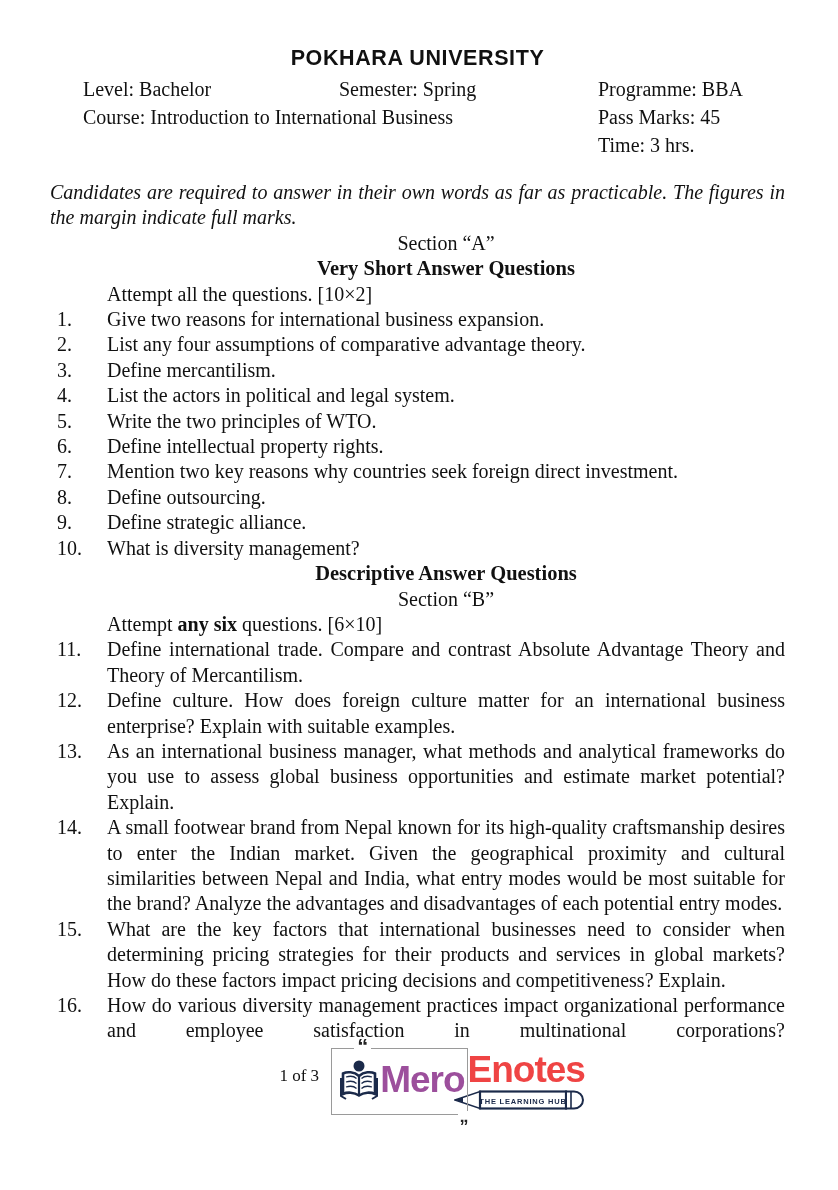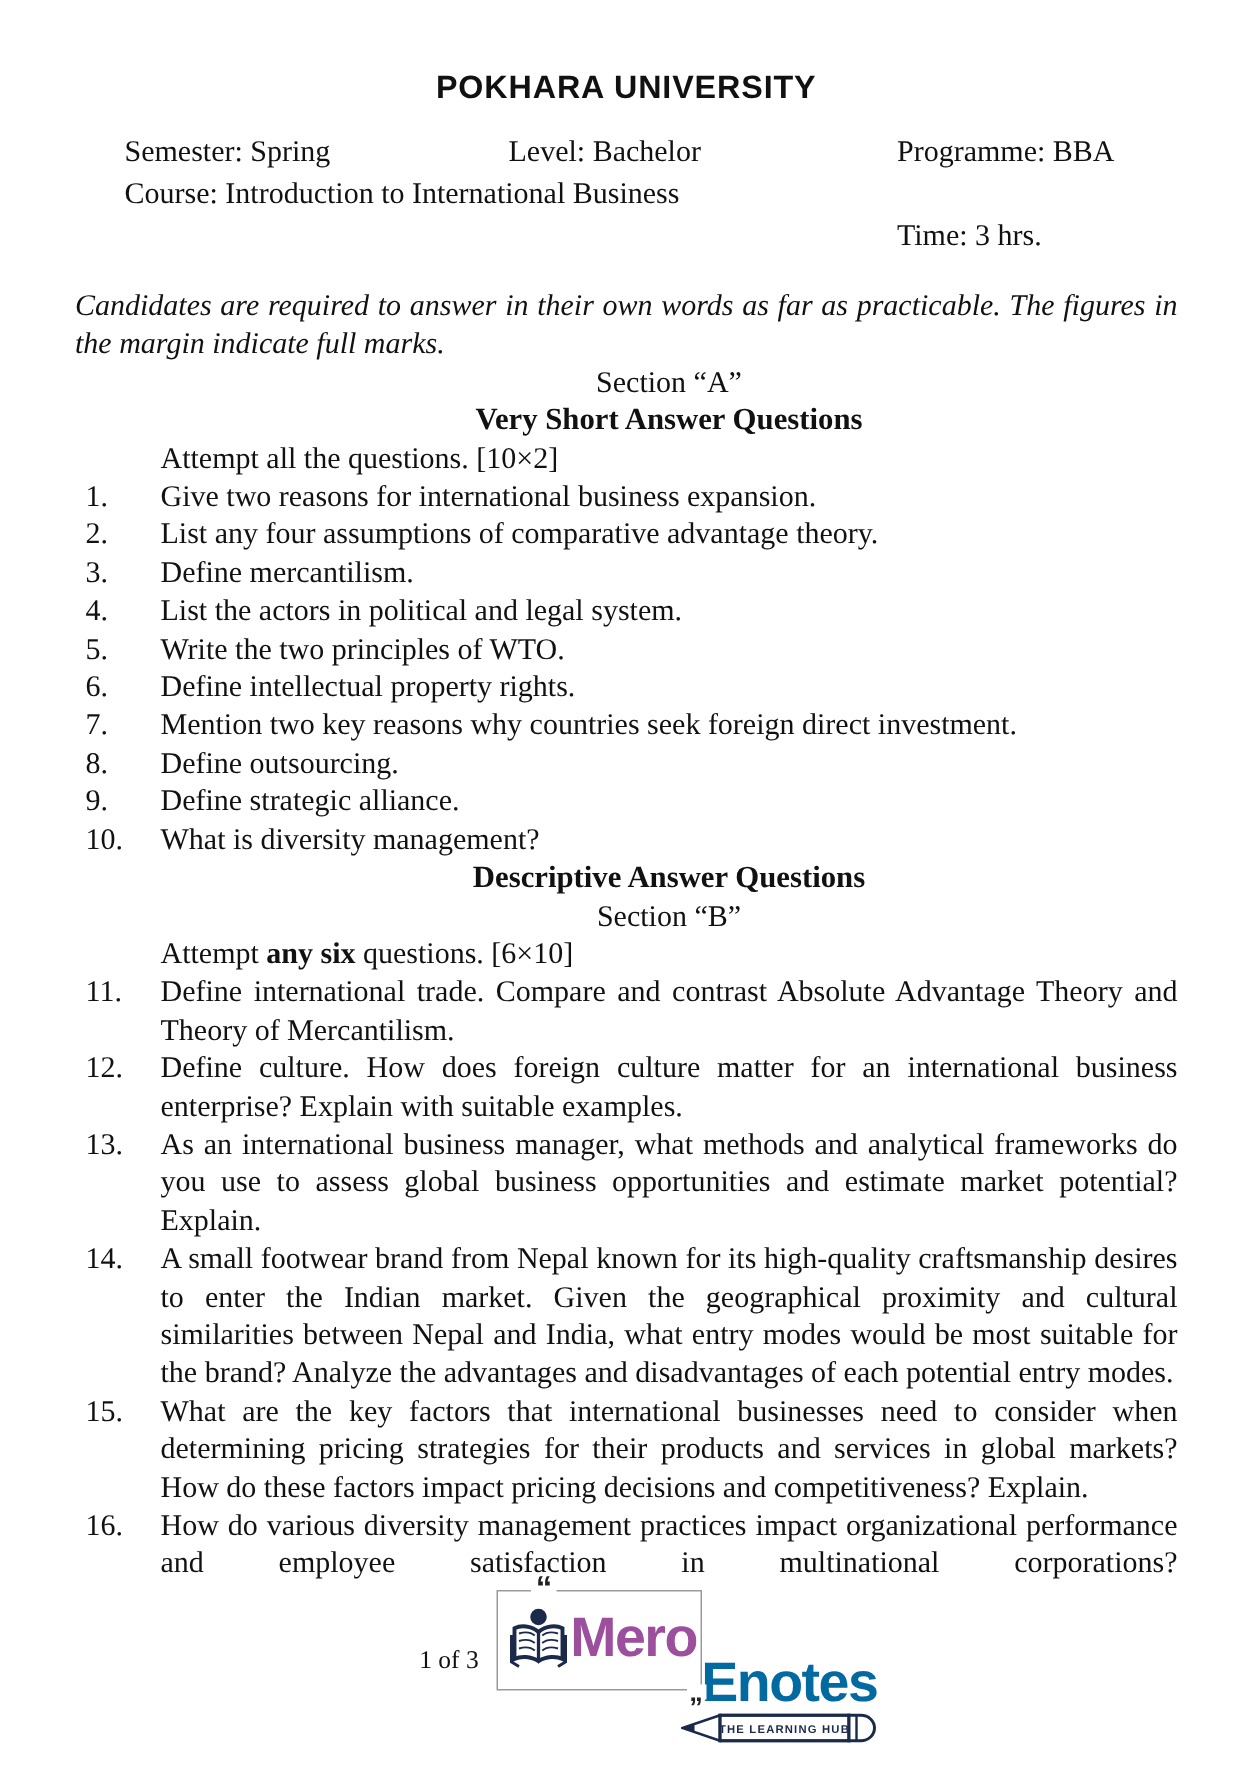--- a/index.html
+++ b/index.html
@@ -15,21 +15,21 @@
     font-size: 20px;
     padding: 46px 53px 0 50px;
     overflow: hidden;
   }
   .title {
     font-family: "Liberation Sans", sans-serif;
     font-weight: bold;
     font-size: 21.5px;
     letter-spacing: 0.6px;
     text-align: center;
-    margin-bottom: 16px;
+    margin-bottom: 4px;
   }
   
   .meta {
     margin-left: 33px;
     display: grid;
     grid-template-columns: 256px 259px 1fr;
     line-height: 28px;
   }
   .meta .span2 { grid-column: 1 / 3; }
   
@@ -107,40 +107,40 @@
     color: var(--brand, #9c4f9c);
     text-align: center;
   }
   .logo-right { display: flex; flex-direction: column; align-items: flex-start; margin-top: 6px; }
   .brand-secondary {
     font-family: "Liberation Sans", sans-serif;
     font-weight: bold;
     font-size: 37px;
     letter-spacing: -1px;
     line-height: 32px;
-    color: #0369a1;
-    margin-top: 40px;
+    color: #ef4444;
   }
   .pencil-banner { margin-top: 2px; margin-left: -14px; }
 </style>
 </head>
 <body>
 
 <div class="page">
 
   <div class="title">POKHARA UNIVERSITY</div>
 
   <div class="meta">
+    <div>Level: Bachelor</div>
     <div>Semester: Spring</div>
-    <div>Level: Bachelor</div>
 
     <div>Programme: BBA</div>
     <div></div>
 
     <div class="span2">Course: Introduction to International Business</div>
+    <div>Pass Marks: 45</div>
 
     <div class="span2"></div>
     <div>Time: 3 hrs.</div>
   </div>
 
   <p class="note">Candidates are required to answer in their own words as far as practicable. The figures in the margin indicate full marks.</p>
 
   <div class="body">
 
     <div class="center-head">Section “A”</div>

